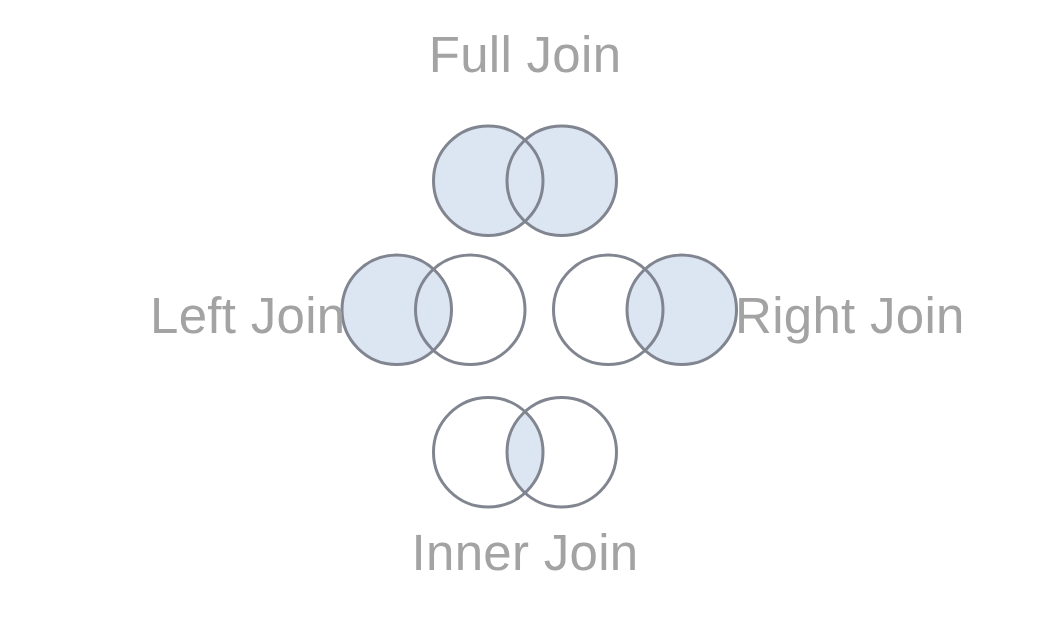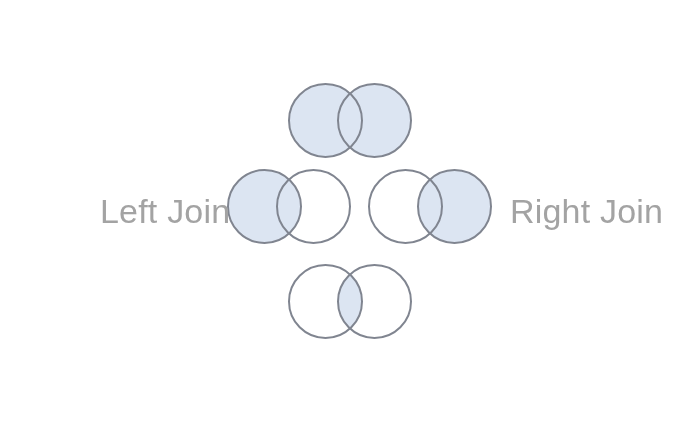--- a/index.html
+++ b/index.html
@@ -51,21 +51,20 @@
   .label-left {
     left: 52px;
     top: 194px;
     text-align: left;
     margin-left: 48px;
   }
   .label-right {
     left: 490px;
     top: 194px;
     text-align: left;
-    padding-left: 20px;
   }
 </style>
 </head>
 <body>
 
 <div id="canvas">
 
   <svg class="venn-svg" viewBox="0 0 700 422" xmlns="http://www.w3.org/2000/svg">
     <defs>
 
@@ -114,19 +113,21 @@
       <circle cx="325.5" cy="301.5" r="36.5" fill="#ffffff"></circle>
       <circle cx="374.5" cy="301.5" r="36.5" fill="#ffffff"></circle>
       <g clip-path="url(#clip-inner-left)">
         <circle cx="374.5" cy="301.5" r="36.5" fill="#dce5f2"></circle>
       </g>
       <circle cx="325.5" cy="301.5" r="36.5" fill="none" stroke="#808590" stroke-width="2"></circle>
       <circle cx="374.5" cy="301.5" r="36.5" fill="none" stroke="#808590" stroke-width="2"></circle>
     </g>
   </svg>
 
+  <div class="label label-full">Full Join</div>
 
   <div class="label label-left">Left Join</div>
 
   <div class="label label-right">Right Join</div>
 
+  <div class="label label-inner">Inner Join</div>
 
 </div>
 
 </body></html>

